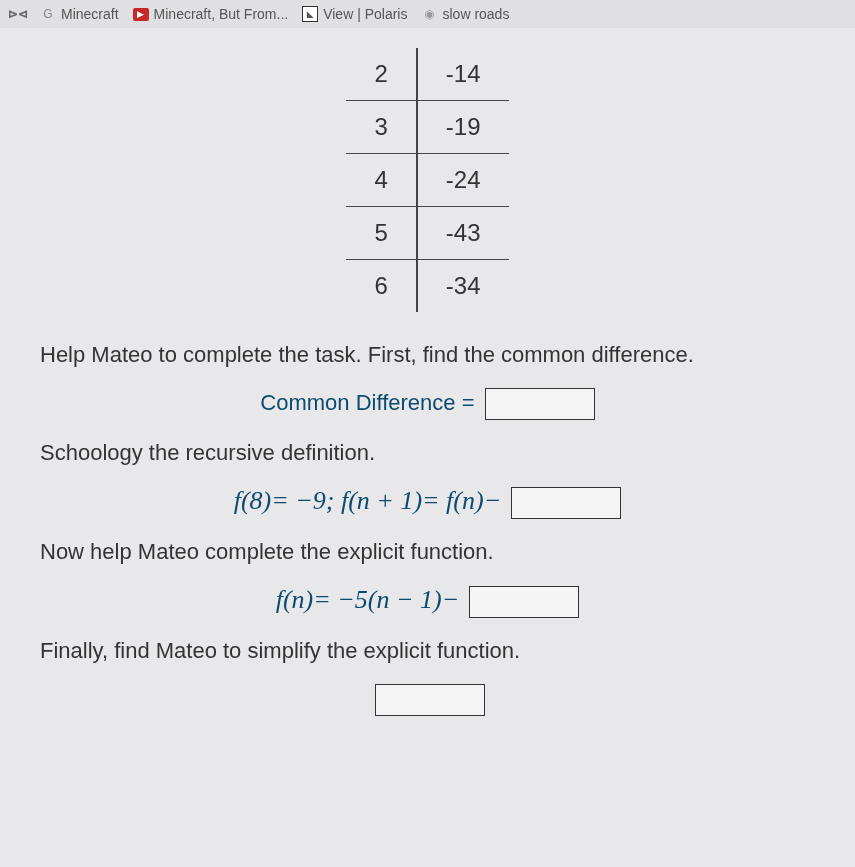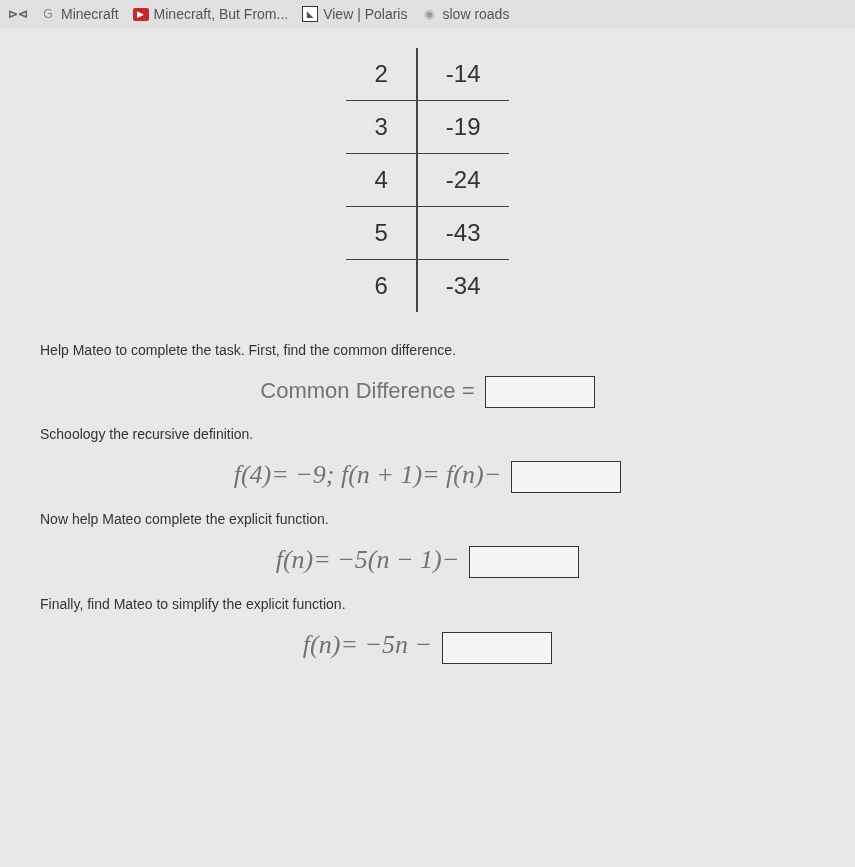--- a/index.html
+++ b/index.html
@@ -59,29 +59,29 @@
     .data-table td:first-child {
       border-right: 2px solid #444;
     }
     .data-table tr td {
       border-top: 1.5px solid #444;
     }
     .data-table tr:first-child td {
       border-top: none;
     }
     .instruction {
-      font-size: 14px;
-      margin: 12px 0;
+      font-size: 22px;
+      margin: 20px 0;
       color: #333;
     }
     .equation-row {
       text-align: center;
       font-size: 22px;
       margin: 18px 0;
-      color: #737373;
+      color: #0c4a6e;
     }
     .math {
       font-family: 'Times New Roman', serif;
       font-style: italic;
       font-size: 26px;
     }
     .answer-box {
       display: inline-block;
       border: 1.5px solid #333;
       width: 110px;
@@ -146,31 +146,30 @@
   <p class="instruction">Help Mateo to complete the task. First, find the common difference.</p>
 
   <div class="equation-row">
     <span>Common Difference =</span>
     <span class="answer-box"></span>
   </div>
 
   <p class="instruction">Schoology the recursive definition.</p>
 
   <div class="equation-row">
-    <span class="math">f(4)= −9;  f(n + 1)= f(n)−</span>
+    <span class="math">f(8)= −9;  f(n + 1)= f(n)−</span>
     <span class="answer-box"></span>
   </div>
 
   <p class="instruction">Now help Mateo complete the explicit function.</p>
 
   <div class="equation-row">
     <span class="math">f(n)= −5(n − 1)−</span>
     <span class="answer-box"></span>
   </div>
 
   <p class="instruction">Finally, find Mateo to simplify the explicit function.</p>
 
   <div class="equation-row">
-    <span class="math">f(n)= −5n −</span>
     <span class="answer-box"></span>
   </div>
 
 </div>
 
 </body></html>

